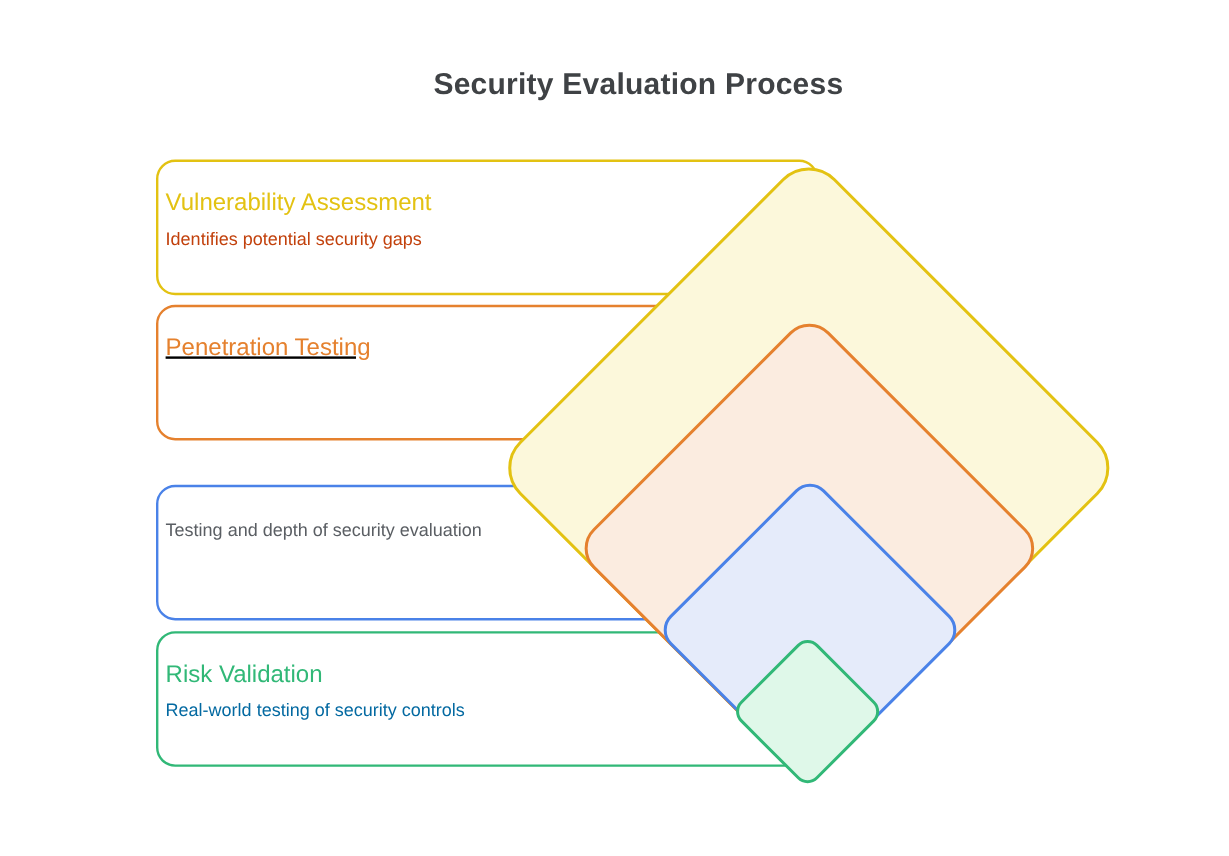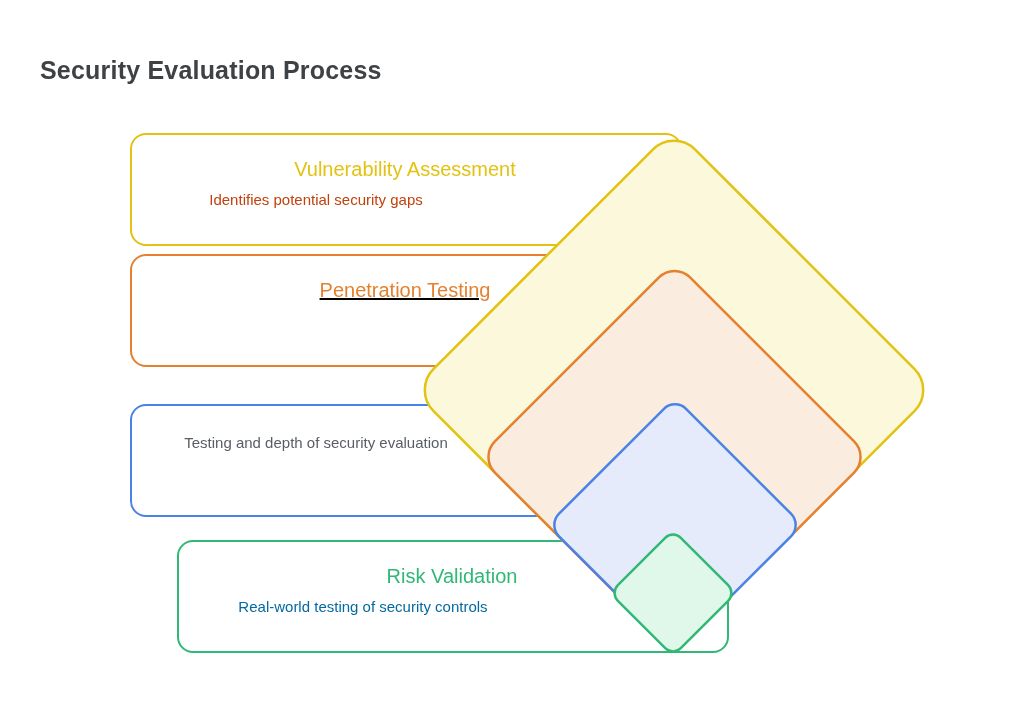--- a/index.html
+++ b/index.html
@@ -13,43 +13,42 @@
     height: 713px;
     background: #ffffff;
     overflow: hidden;
     font-family: "Liberation Sans", "DejaVu Sans", sans-serif;
   }
   .page-title {
     position: absolute;
     top: 56px;
     left: 40px;
     width: 984px;
-    text-align: left;
+    text-align: center;
     font-size: 25px;
     font-weight: bold;
     letter-spacing: 0.2px;
     color: #3F4245;
   }
   .card {
     position: absolute;
     left: 130px;
     width: 552px;
     height: 113px;
     background: #ffffff;
     border: 2px solid var(--accent, #ccc);
     border-radius: 16px;
     box-sizing: border-box;
-    padding: 20px 25px 0 23px;
+    padding: 20px 25px 0 6px;
     z-index: 1;
-    text-align: center;
   }
   .card-1 { top: 133px; }
   .card-2 { top: 254px; text-decoration: underline; }
   .card-3 { top: 404px; }
-  .card-4 { top: 540px; margin-left: 47px; }
+  .card-4 { top: 526px; }
   .card-title {
     display: block;
     font-size: 20px;
     line-height: 28px;
     color: var(--accent, #333);
   }
   .card-desc {
     display: block;
     margin-top: 7px;
     width: 322px;

